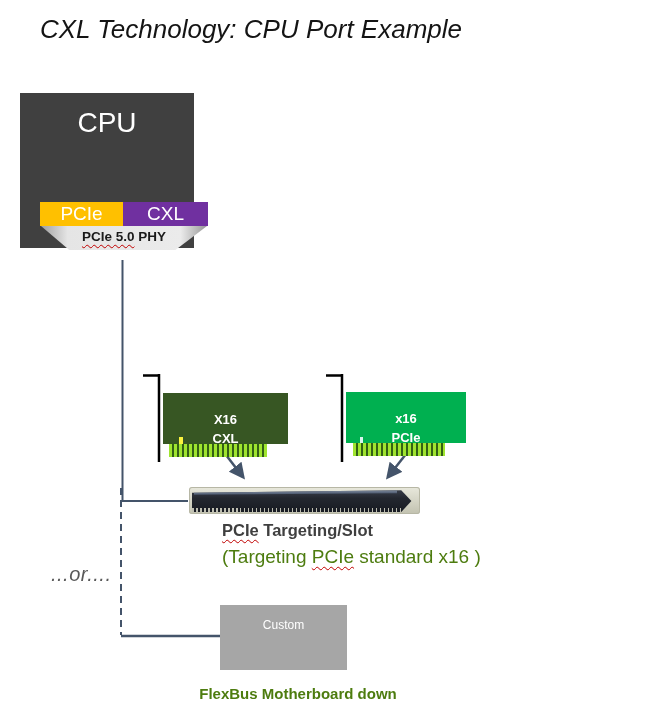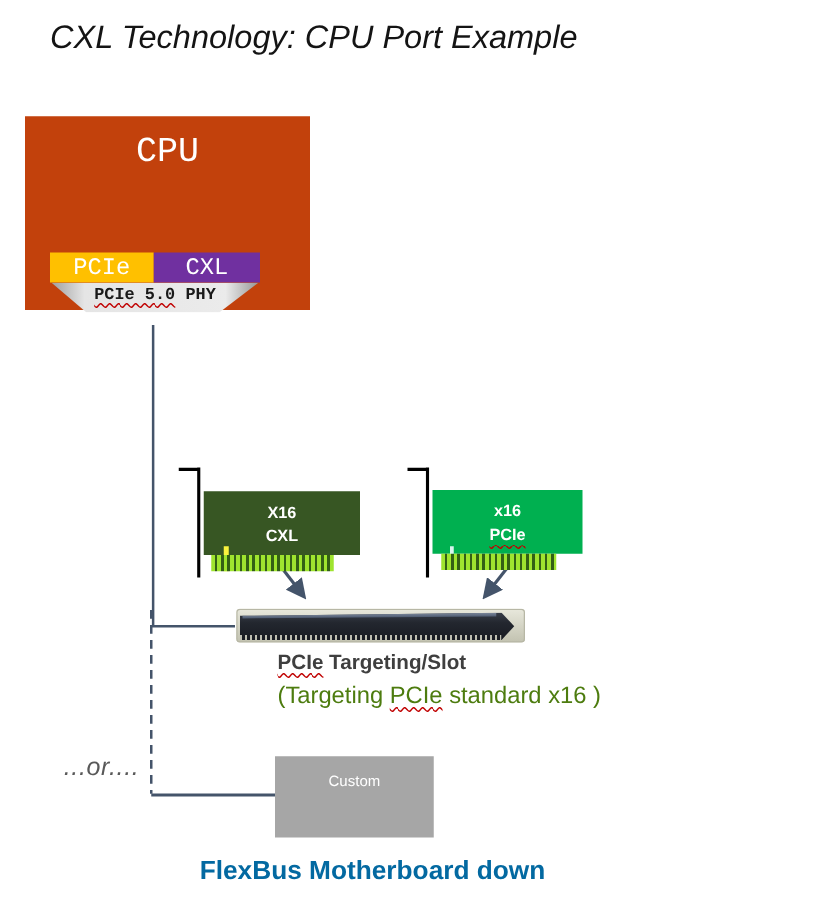--- a/index.html
+++ b/index.html
@@ -6,34 +6,34 @@
   body{
     width:668px;height:724px;position:relative;background:#ffffff;
     font-family:"Liberation Sans", sans-serif;overflow:hidden;
   }
   .abs{position:absolute;}
 
   
   .title{left:40px;top:14px;font-size:26px;color:#141414;font-style:italic;}
 
   
-  .cpu{left:20px;top:93px;width:228px;height:155px;background:#c2410c;font-family:Liberation Mono, monospace;}
+  .cpu{left:20px;top:93px;width:174px;height:155px;background:#404040;}
   .cpu-label{width:100%;text-align:center;margin-top:14px;font-size:28px;color:#fff;}
   .port{top:109px;height:24px;color:#fff;font-size:19px;line-height:24px;text-align:center;}
   .port-pcie{left:20px;width:83px;background:#FFC000;}
   .port-cxl{left:103px;width:85px;background:#7030A0;}
   .phy{
     left:21px;top:133px;width:166px;height:24px;
     clip-path:polygon(0 0,100% 0,81% 100%,17% 100%);
     background:linear-gradient(90deg,#9F9F9F 0%,#E5E5E5 16%,#EBEBEB 84%,#969696 100%);
     text-align:center;font-size:13.5px;font-weight:bold;color:#1a1a1a;line-height:22px;
   }
 
   
-  .card{color:#fff;text-align:center;font-size:13px;font-weight:600;line-height:19px;padding-top:7px;box-sizing:border-box;}
+  .card{color:#fff;text-align:center;font-size:13px;font-weight:600;line-height:19px;padding-top:17px;box-sizing:border-box;}
   .card-cxl{left:163px;top:393px;width:125px;height:51px;background:#375623;}
   .card-pcie{left:346px;top:392px;width:120px;height:51px;background:#00B050;}
   .fingers{height:13px;background:repeating-linear-gradient(90deg,#9FE42F 0 3px,#336015 3px 5px);}
   .fingers-cxl{left:169px;top:444px;width:98px;}
   .fingers-pcie{left:353px;top:443px;width:92px;}
   .pin-cxl{left:179px;top:437px;width:4px;height:20px;background:#FAF33E;}
   .pin-pcie{left:360px;top:437px;width:3px;height:19px;background:#D8F4EE;}
 
   
   .slot-outer{
@@ -47,24 +47,24 @@
     clip-path:polygon(0% 16%,93% 5%,97.5% 52%,93% 100%,0% 100%);
   }
   .slot-stripe{position:absolute;left:1%;top:2px;width:90%;height:3px;
     background:linear-gradient(180deg,#7A8699,#4D5A70);transform:rotate(-0.4deg);}
   .slot-teeth{position:absolute;left:0;bottom:0;width:93%;height:4px;
     background:repeating-linear-gradient(90deg,rgba(208,208,193,0.9) 0 1.5px,transparent 1.5px 4px);}
 
   
   .slot-title{left:222px;top:521px;font-size:16.5px;font-weight:bold;color:#3F3F3F;}
   .slot-sub{left:222px;top:546px;font-size:19px;color:#4d7c0f;}
-  .or-label{left:51px;top:563px;font-size:20px;font-style:italic;color:#595959;letter-spacing:0.5px;margin-top:40px;}
+  .or-label{left:51px;top:563px;font-size:20px;font-style:italic;color:#595959;letter-spacing:0.5px;}
   .accel{left:220px;top:605px;width:127px;height:65px;background:#A6A6A6;color:#fff;
     font-size:12px;text-align:center;line-height:24px;padding-top:8px;box-sizing:border-box;}
-  .footer{left:148px;top:685px;width:300px;text-align:center;font-weight:bold;font-size:21px;color:#0369a1;}
+  .footer{left:148px;top:685px;width:300px;text-align:center;font-weight:bold;font-size:15px;color:#4d7c0f;}
 
   .squiggle{
     text-decoration:underline;text-decoration-style:wavy;
     text-decoration-color:#C00000;text-decoration-thickness:1px;text-underline-offset:3px;
   }
   svg.overlay{position:absolute;left:0;top:0;pointer-events:none;}
 </style>
 </head>
 <body>
 

